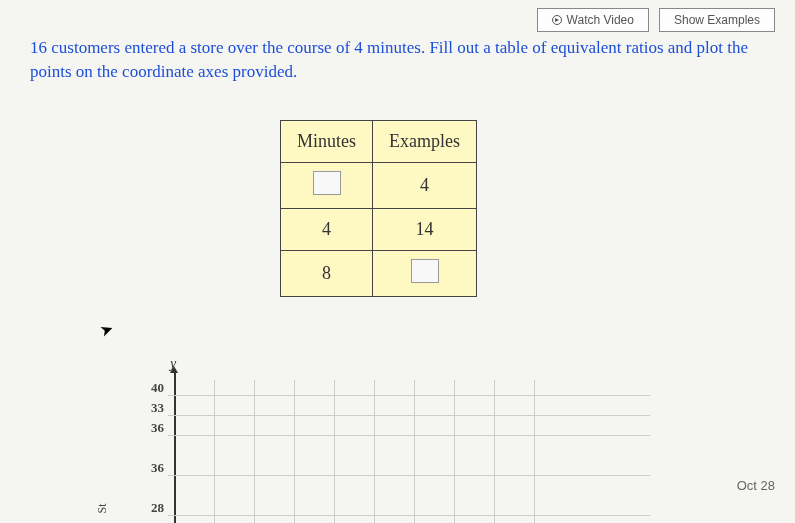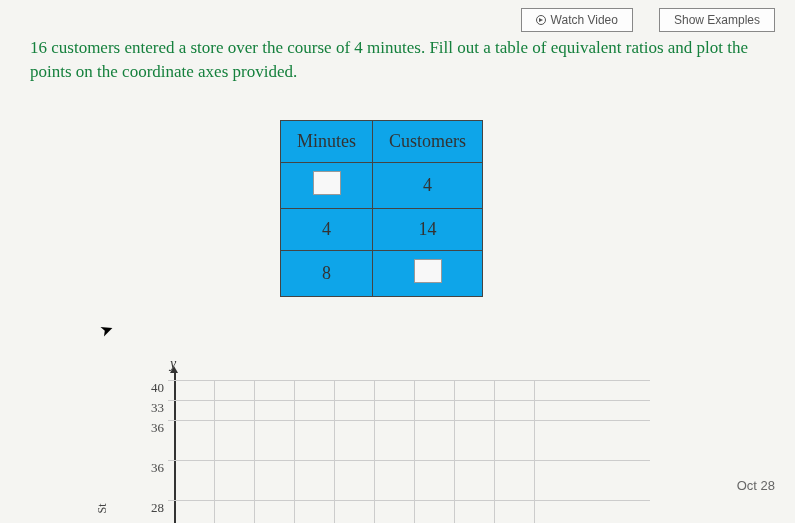--- a/index.html
+++ b/index.html
@@ -10,21 +10,21 @@
     height: 523px;
     overflow: hidden;
     position: relative;
     color: #333;
   }
   .top-buttons {
     position: absolute;
     top: 8px;
     right: 20px;
     display: flex;
-    gap: 26px;
+    gap: 10px;
   }
   .btn {
     border: 1px solid #888;
     background: #fdfdfd;
     padding: 4px 14px;
     font-family: Arial, sans-serif;
     font-size: 12px;
     color: #555;
     display: flex;
     align-items: center;
@@ -47,36 +47,36 @@
     border-bottom: 2px solid transparent;
     margin-left: 1px;
   }
   .problem-text {
     position: absolute;
     top: 36px;
     left: 30px;
     right: 20px;
     font-size: 17px;
     line-height: 1.4;
-    color: #15803d;
+    color: #1d4ed8;
   }
   .ratio-table {
     position: absolute;
     top: 120px;
     left: 280px;
     border-collapse: collapse;
     font-size: 18px;
   }
   .ratio-table th, .ratio-table td {
     border: 1px solid #444;
     padding: 8px 16px;
     text-align: center;
     min-width: 80px;
     height: 42px;
-    background: #0ea5e9;
+    background: #fef9c3;
   }
   .ratio-table th {
     font-weight: normal;
   }
   .input-box {
     width: 28px;
     height: 24px;
     border: 1px solid #999;
     background: #f8f8f8;
     display: inline-block;
@@ -123,21 +123,22 @@
     top: 14px;
     bottom: 0;
     width: 1.5px;
     background: #333;
   }
   .tick-row {
     position: absolute;
     left: 0;
     right: 0;
     display: flex;
-    align-items: flex-start;
+    align-items: flex-end;
+    font-weight: bold;
   }
   .tick-label {
     width: 38px;
     text-align: right;
     font-size: 13px;
     color: #444;
     padding-right: 4px;
   }
   .grid-line {
     flex: 1;
@@ -181,21 +182,21 @@
     <span>Show Examples</span>
   </div>
 </div>
 
 <div class="problem-text">16 customers entered a store over the course of 4 minutes. Fill out a table of equivalent ratios and plot the points on the coordinate axes provided.</div>
 
 <table class="ratio-table">
   <tbody>
       <tr>
     <th>Minutes</th>
-    <th>Customers</th>
+    <th>Examples</th>
   </tr>
   <tr>
     <td><span class="input-box"></span></td>
     <td>4</td>
   </tr>
   <tr>
     <td>4</td>
     <td>14</td>
   </tr>
   <tr>

